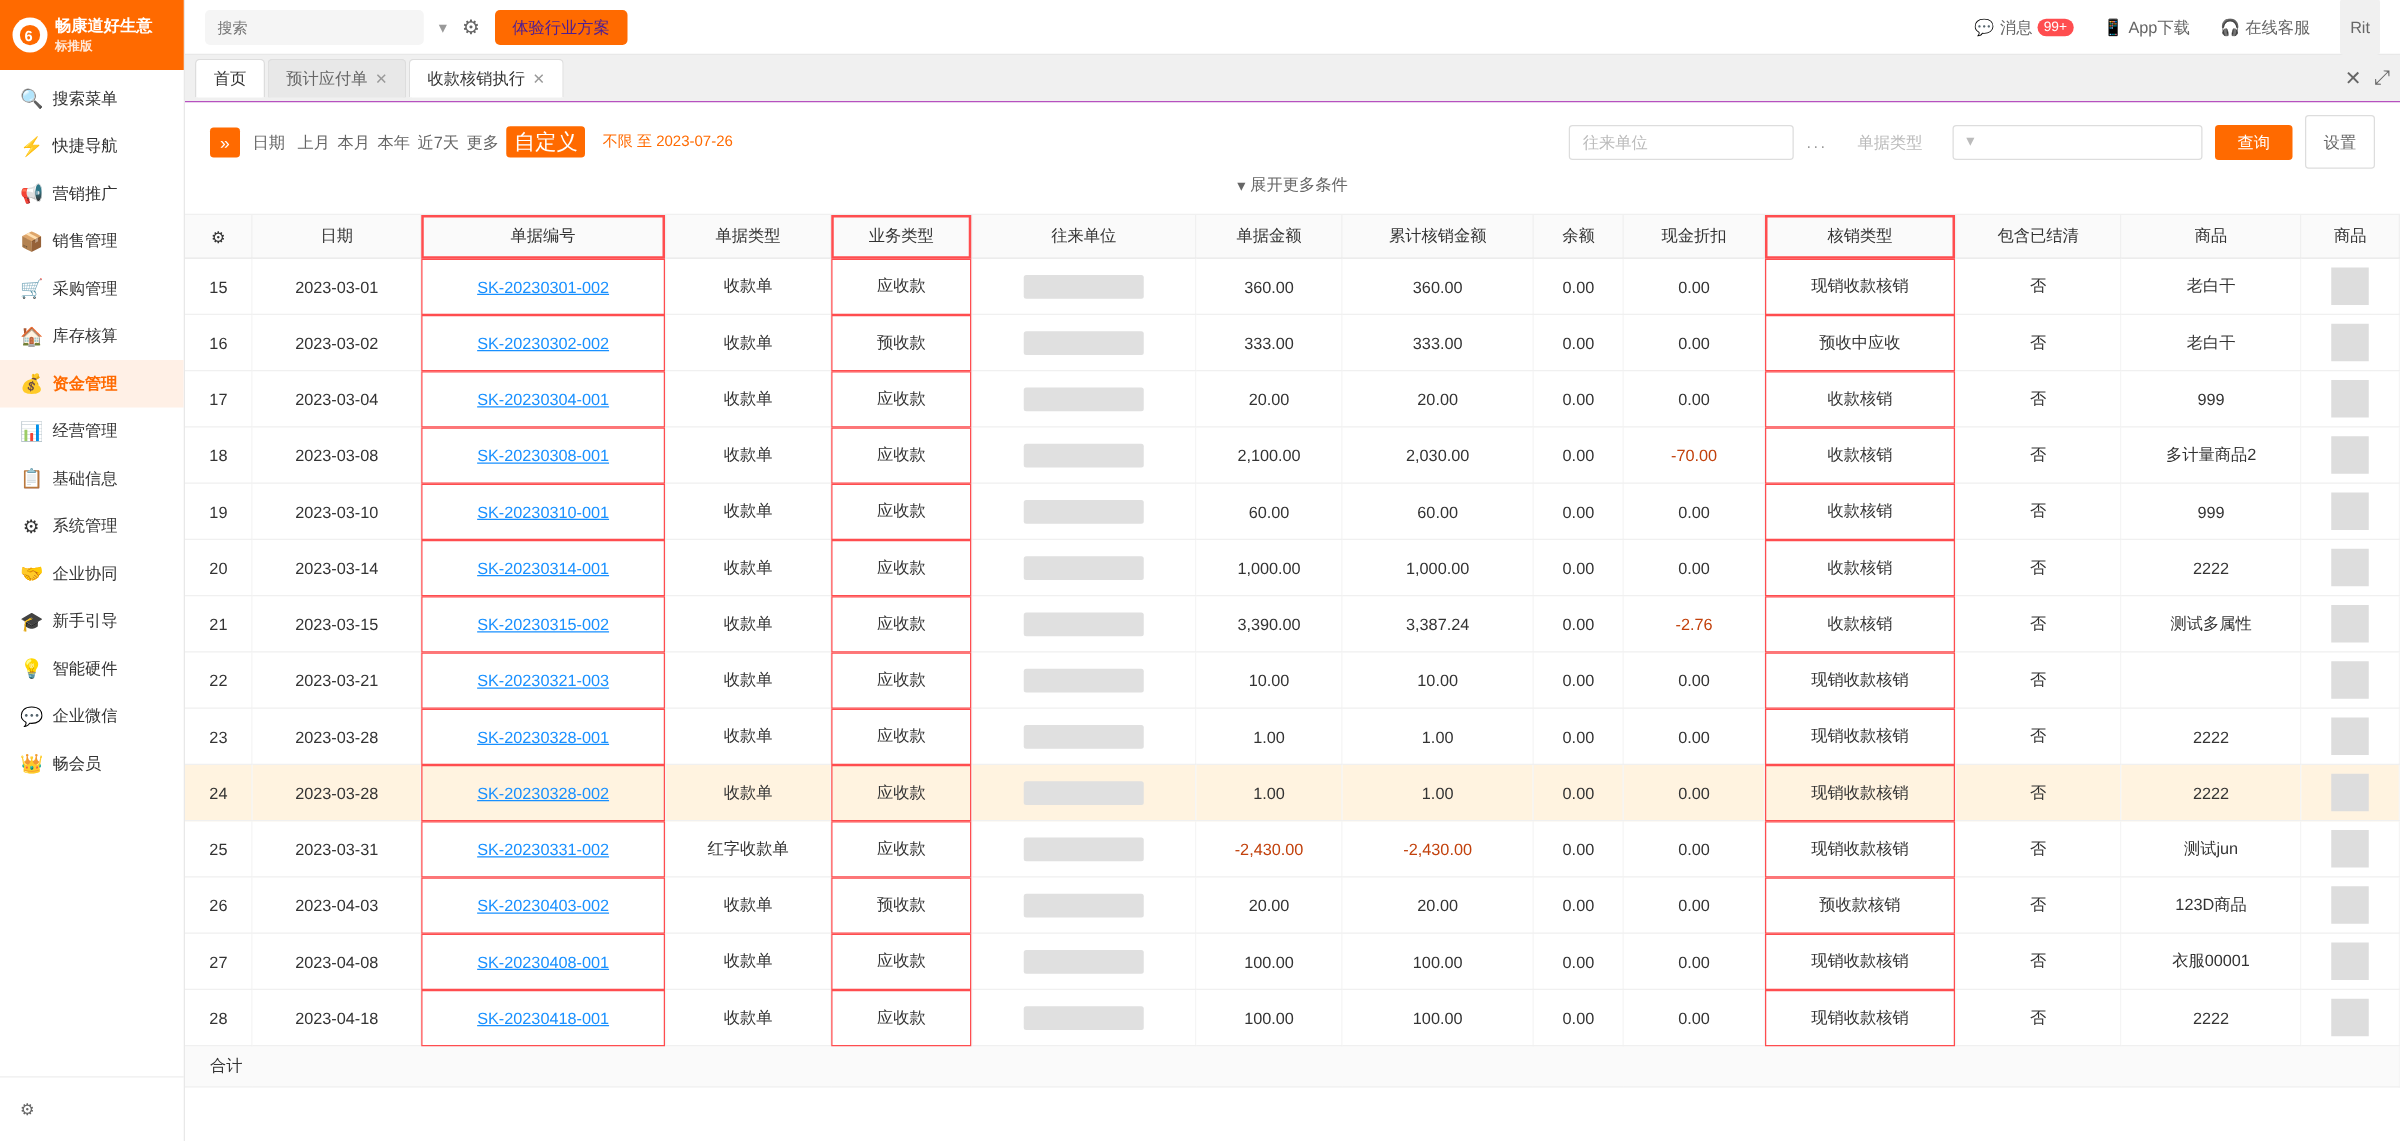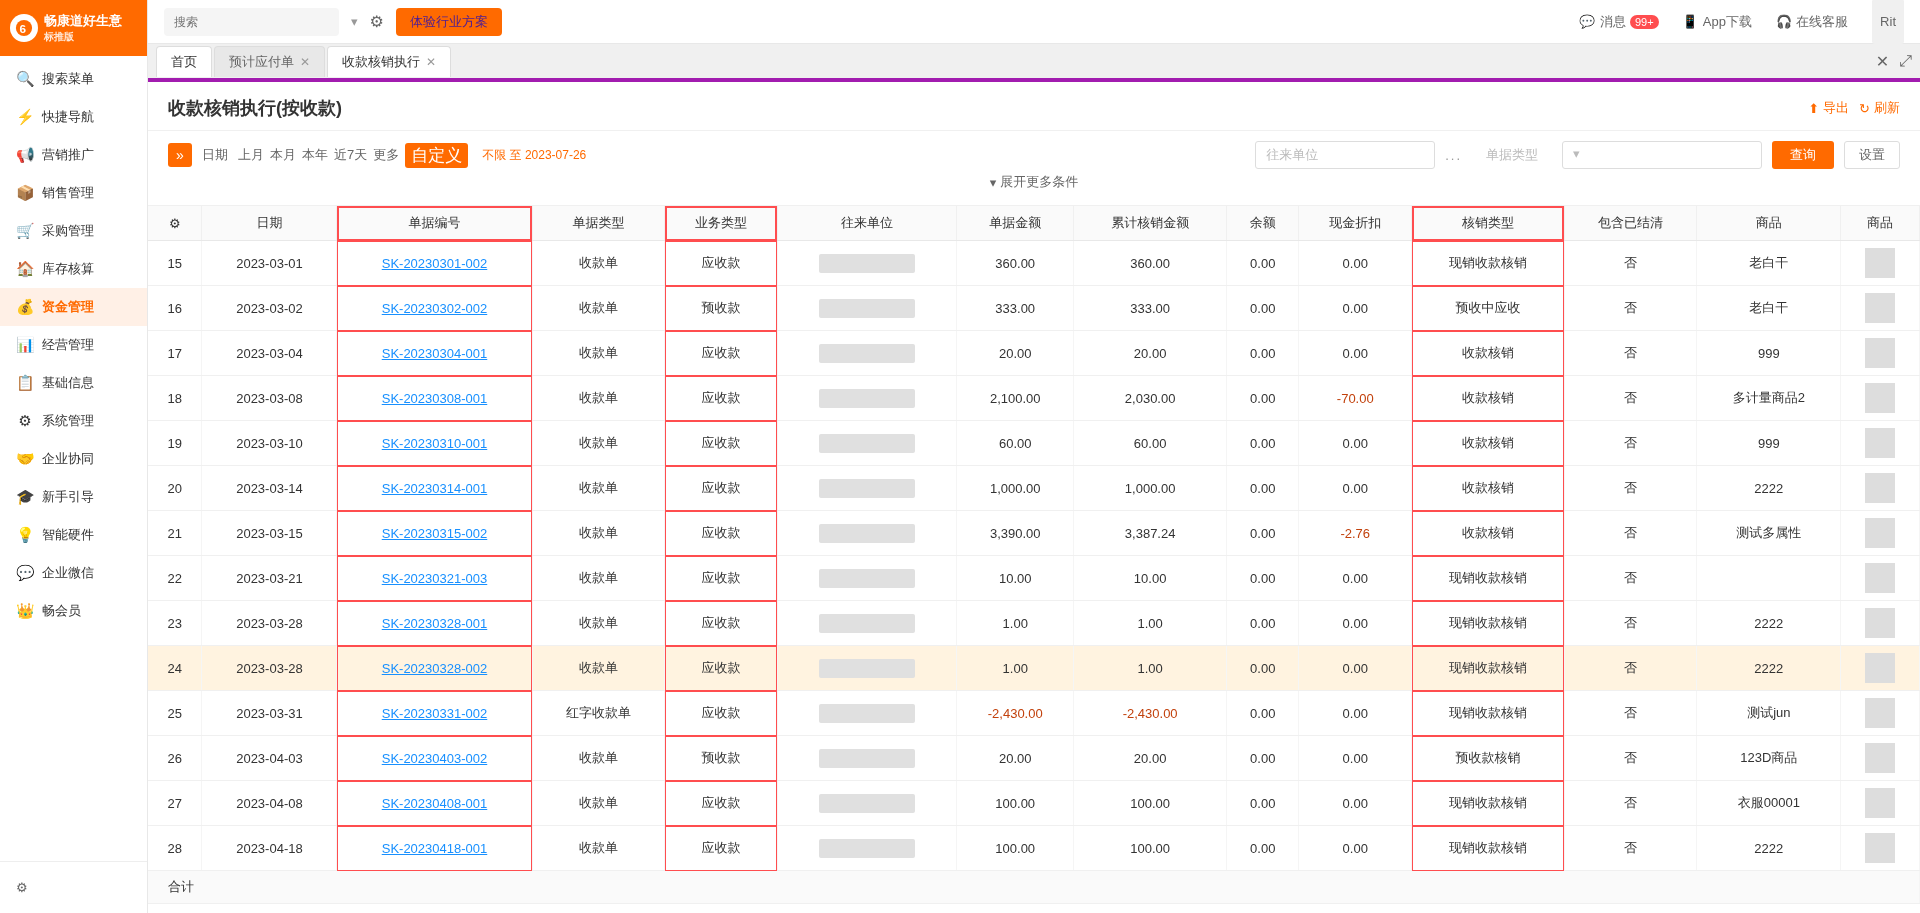--- a/index.html
+++ b/index.html
@@ -27,21 +27,21 @@
     .topbar-gear { color: #666; cursor: pointer; font-size: 16px; }
     .topbar-btn { background: #ff6a00; color: #4c1d95; border: none; padding: 5px 14px; border-radius: 4px; cursor: pointer; font-size: 13px; }
     .topbar-spacer { flex: 1; }
     .topbar-msg { display: flex; align-items: center; gap: 4px; color: #666; cursor: pointer; }
     .topbar-badge { background: #ff4d4f; color: #fff; border-radius: 10px; padding: 1px 5px; font-size: 11px; }
     .topbar-app { display: flex; align-items: center; gap: 4px; color: #666; cursor: pointer; margin-left: 12px; }
     .topbar-service { display: flex; align-items: center; gap: 4px; color: #666; cursor: pointer; margin-left: 12px; }
     .topbar-user { color: #666; margin-left: 12px; background: #f0f0f0; padding: 15px 8px; border-radius: 3px; }
 
     
-    .tabs { height: 38px; background: #f0f0f0; display: flex; align-items: center; padding: 0 8px; gap: 2px; flex-shrink: 0; border-bottom: 4px solid #a21caf; }
+    .tabs { height: 38px; background: #f0f0f0; display: flex; align-items: center; padding: 0 8px; gap: 2px; flex-shrink: 0; border-bottom: 1px solid #a21caf; }
     .tab { display: flex; align-items: center; gap: 6px; padding: 6px 14px; background: #e8e8e8; border-radius: 4px 4px 0 0; cursor: pointer; color: #666; font-size: 13px; border: 1px solid #ddd; border-bottom: none; }
     .tab.home { background: #fff; color: #333; }
     .tab.active { background: #fff; color: #333; border-color: #ddd; }
     .tab-close { color: #999; font-size: 12px; cursor: pointer; }
     .tabs-spacer { flex: 1; }
     .tabs-close-btn { color: #666; cursor: pointer; font-size: 16px; }
     .tabs-max-btn { color: #666; cursor: pointer; font-size: 16px; margin-left: 8px; }
 
     
     .content { flex: 1; background: #fff; overflow: hidden; display: flex; flex-direction: column; }
@@ -55,21 +55,21 @@
     .filter-row { display: flex; align-items: center; gap: 10px; flex-wrap: wrap; }
     .filter-expand-btn { width: 24px; height: 24px; background: #ff6a00; color: #fff; border: none; border-radius: 3px; cursor: pointer; display: flex; align-items: center; justify-content: center; font-size: 14px; }
     .filter-label { color: #666; white-space: nowrap; }
     .filter-date-links { display: flex; gap: 6px; align-items: center; }
     .filter-date-link { color: #666; cursor: pointer; }
     .filter-custom { background: #ff6a00; color: #fff; border-radius: 3px; padding: 1px 6px; font-size: 17px; cursor: pointer; }
     .filter-input { border: 1px solid #ddd; border-radius: 3px; padding: 4px 10px; color: #999; font-size: 13px; flex: 0 0 180px; height: 28px; cursor: pointer; }
     .filter-dots { color: #999; letter-spacing: 2px; }
     .filter-input-sm { border: 1px solid #ddd; border-radius: 3px; padding: 4px 10px; color: #999; font-size: 13px; flex: 0 0 140px; height: 28px; cursor: pointer; }
     .query-btn { background: #ff6a00; color: #fff; border: none; padding: 5px 18px; border-radius: 3px; cursor: pointer; height: 28px; }
-    .setting-btn { background: #fff; color: #666; border: 1px solid #ddd; padding: 4px 14px; border-radius: 3px; cursor: pointer; height: 28px; font-family: Liberation Serif, serif; }
+    .setting-btn { background: #fff; color: #666; border: 1px solid #ddd; padding: 4px 14px; border-radius: 3px; cursor: pointer; height: 43px; font-family: Liberation Serif, serif; }
     .filter-expand-row { display: flex; align-items: center; justify-content: center; padding: 4px 0; }
     .filter-expand-more { display: flex; align-items: center; gap: 4px; color: #666; cursor: pointer; font-size: 12px; }
 
     
     .table-wrap { flex: 1; overflow: auto; padding: 0; }
     table { width: 100%; border-collapse: collapse; min-width: 1400px; }
     thead tr { background: #fafafa; }
     th { padding: 8px 10px; text-align: center; color: #333; font-weight: 500; border-bottom: 1px solid #e8e8e8; border-right: 1px solid #f0f0f0; white-space: nowrap; font-size: 13px; }
     td { padding: 7px 10px; text-align: center; border-bottom: 1px solid #f0f0f0; border-right: 1px solid #f5f5f5; color: #333; white-space: nowrap; font-size: 13px; }
     tr.highlighted td { background: #fff3e0; }
@@ -205,33 +205,20 @@
       <span>收款核销执行</span>
       <span class="tab-close">✕</span>
     </div>
     <div class="tabs-spacer"></div>
     <span class="tabs-close-btn">✕</span>
     <span class="tabs-max-btn">⤢</span>
   </div>
 
   <div class="content">
 
-    <div class="content-header">
-      <div class="content-title">收款核销执行(按收款)</div>
-      <div class="content-header-actions">
-        <div class="header-action-btn">
-          <span>⬆</span>
-          <span>导出</span>
-        </div>
-        <div class="header-action-btn">
-          <span>↻</span>
-          <span>刷新</span>
-        </div>
-      </div>
-    </div>
 
     <div class="filter-bar">
       <div class="filter-row">
         <button class="filter-expand-btn">»</button>
         <span class="filter-label">日期</span>
         <div class="filter-date-links">
           <span class="filter-date-link">上月</span>
           <span class="filter-date-link">本月</span>
           <span class="filter-date-link">本年</span>
           <span class="filter-date-link">近7天</span>

